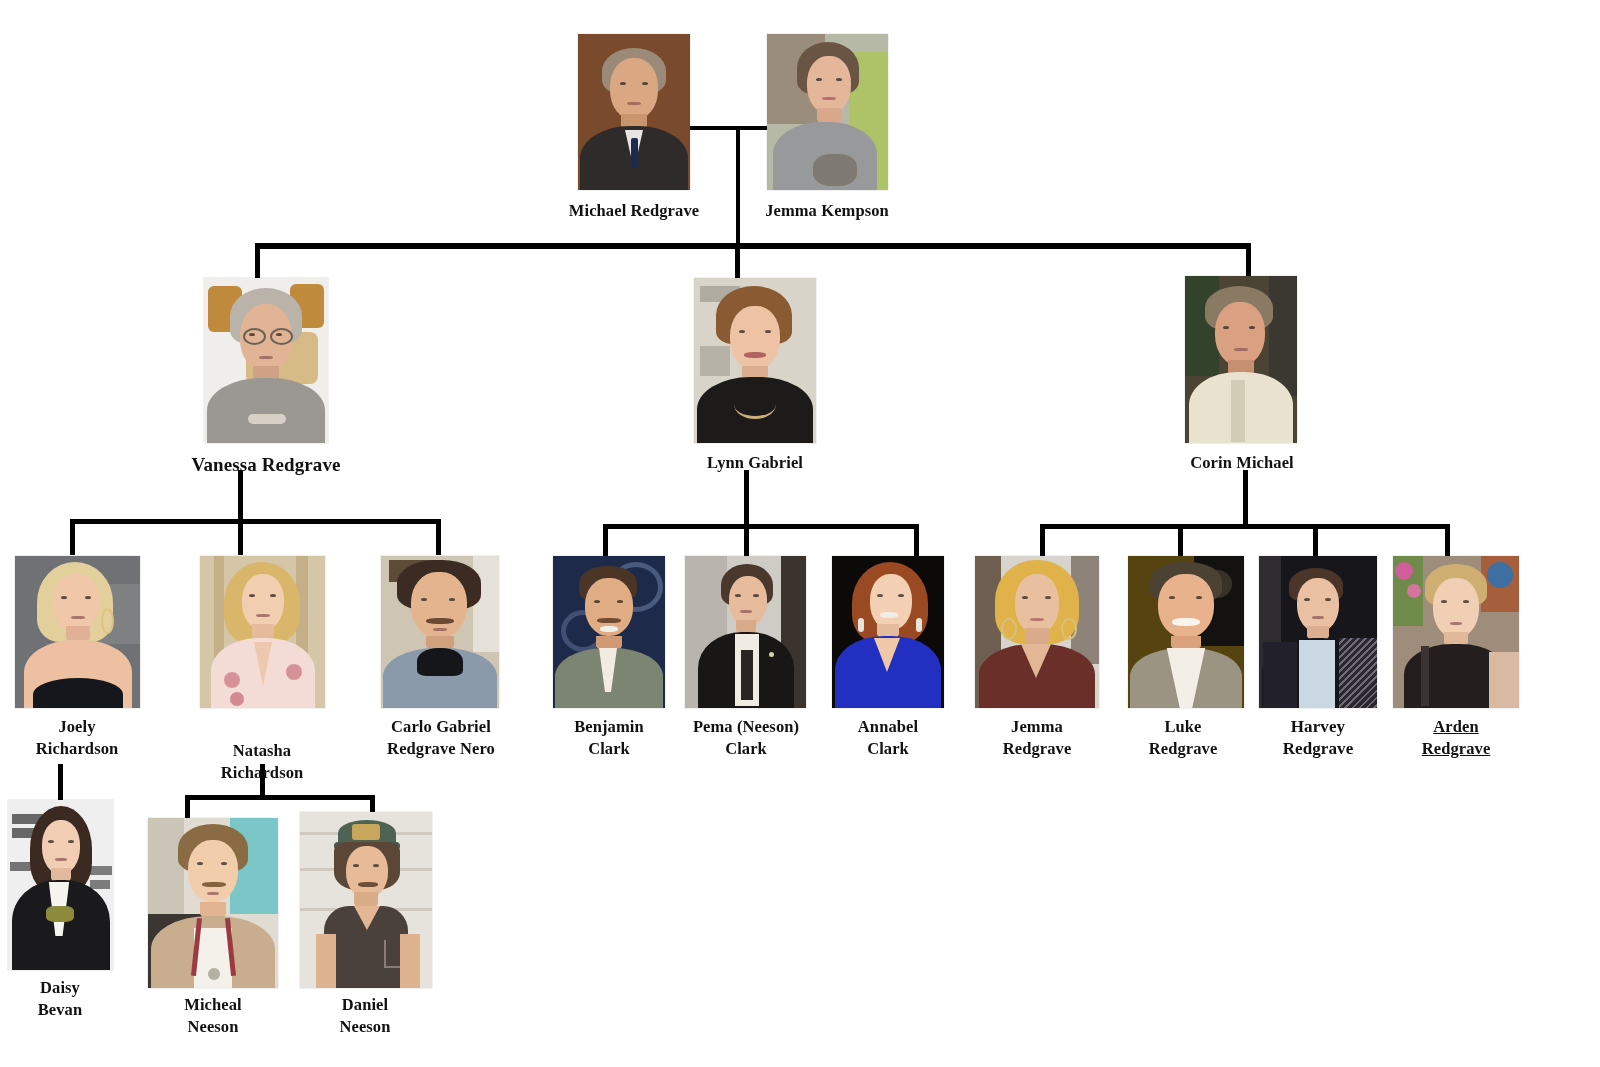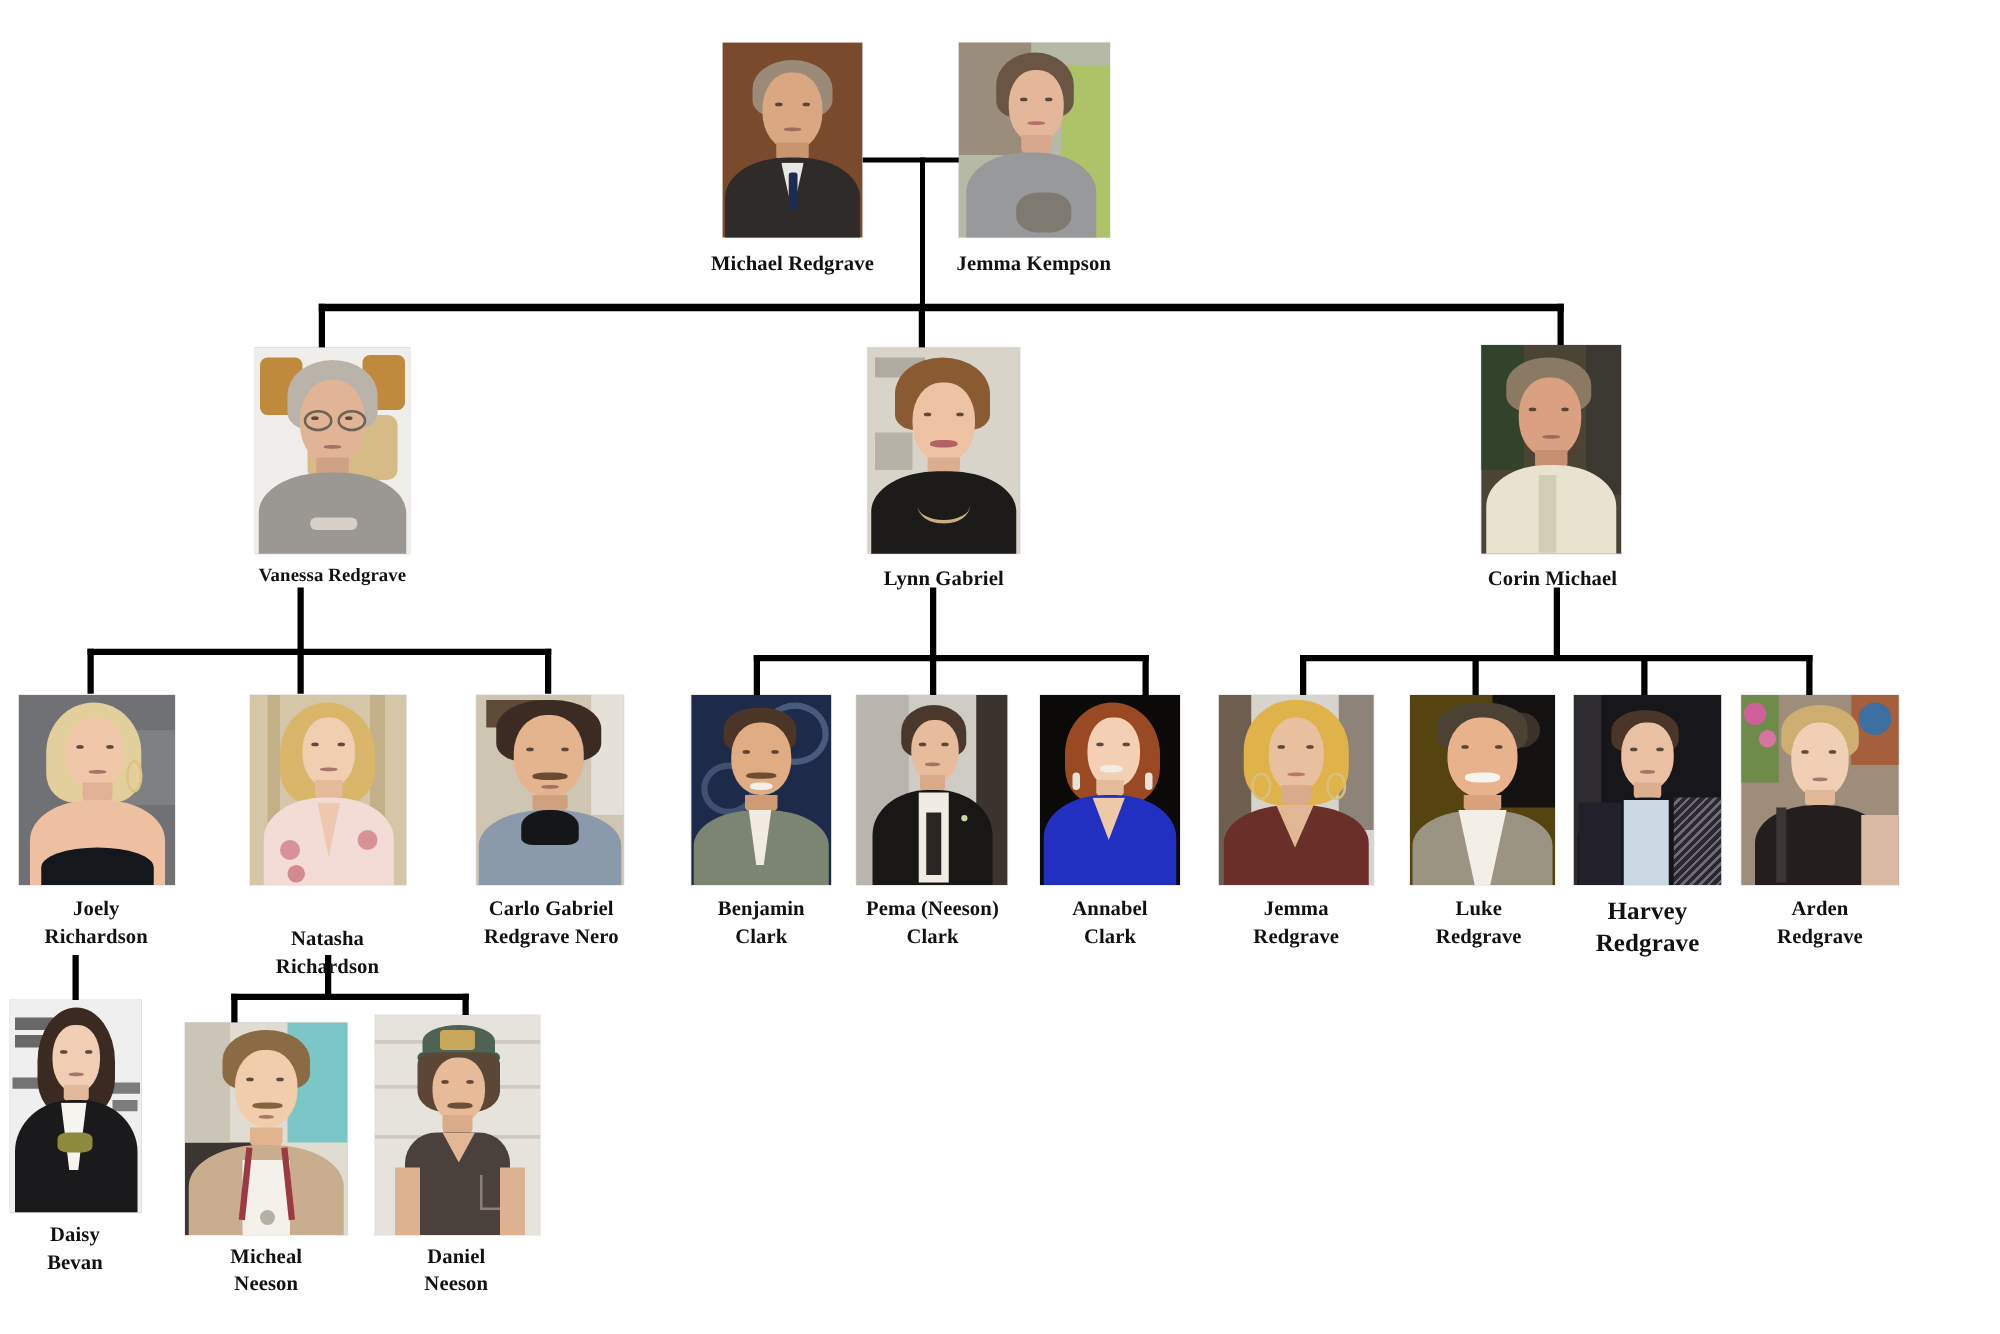--- a/index.html
+++ b/index.html
@@ -125,21 +125,21 @@
       <div class="skin" style="left:36px;top:26px;width:52px;height:68px;background:#e0b494;"></div>
       <div style="position:absolute;left:39px;top:50px;width:19px;height:13px;border:2px solid #6d6256;border-radius:50%;"></div>
       <div style="position:absolute;left:66px;top:50px;width:19px;height:13px;border:2px solid #6d6256;border-radius:50%;"></div>
       <div class="eye" style="left:45px;top:55px;"></div>
       <div class="eye" style="left:72px;top:55px;"></div>
       <div class="mouth" style="top:78px;"></div>
       <div class="neck" style="top:88px;width:26px;height:16px;background:#cfa285;"></div>
       <div class="body" style="top:100px;width:118px;height:70px;background:#9b9792;"></div>
       <div style="position:absolute;left:44px;top:136px;width:38px;height:10px;background:#d6d0c6;border-radius:6px;"></div>
     </div>
-    <div class="label" style="left:-32px;top:174px;width:188px;font-size:15px;">Vanessa Redgrave</div>
+    <div class="label" style="left:-32px;top:174px;width:188px;font-size:19px;">Vanessa Redgrave</div>
   </div>
 
   <div class="node" style="left:694px;top:278px;">
     <div class="photo" style="left:0;top:0;width:122px;height:165px;">
       <div class="bg" style="background:#d9d4c9;"></div>
       <div style="position:absolute;left:6px;top:8px;width:40px;height:16px;background:#8e897f;opacity:.55;"></div>
       <div style="position:absolute;left:6px;top:68px;width:30px;height:30px;background:#8e897f;opacity:.45;"></div>
       <div class="hair" style="left:22px;top:8px;width:76px;height:58px;background:#8a5a33;border-radius:56% 56% 24% 24%;"></div>
       <div class="skin" style="left:36px;top:28px;width:50px;height:64px;background:#eec3a4;"></div>
       <div class="eye" style="left:45px;top:52px;"></div>
@@ -330,21 +330,21 @@
       <div class="skin" style="left:38px;top:22px;width:42px;height:54px;background:#e9c0a2;"></div>
       <div class="eye" style="left:45px;top:42px;"></div>
       <div class="eye" style="left:66px;top:42px;"></div>
       <div class="mouth" style="top:60px;width:12px;"></div>
       <div class="neck" style="top:70px;width:22px;height:14px;background:#dbae90;"></div>
       <div class="body" style="top:82px;width:112px;height:72px;background:#16151a;"></div>
       <div style="position:absolute;left:40px;top:84px;width:36px;height:70px;background:#c9d8e2;"></div>
       <div style="position:absolute;left:80px;top:82px;width:38px;height:72px;background:repeating-linear-gradient(135deg,#2a2730 0 3px,#6e6a78 3px 5px);"></div>
       <div style="position:absolute;left:4px;top:86px;width:34px;height:68px;background:#22202a;"></div>
     </div>
-    <div class="label" style="left:-36px;top:160px;width:190px;font-size:20px;">Harvey
+    <div class="label" style="left:-36px;top:160px;width:190px;font-size:17px;">Harvey
 Redgrave</div>
   </div>
 
   <div class="node" style="left:1393px;top:556px;">
     <div class="photo" style="left:0;top:0;width:126px;height:152px;">
       <div class="bg" style="background:#9d8d7a;"></div>
       <div style="position:absolute;left:0;top:0;width:30px;height:70px;background:#6f8b4a;"></div>
       <div style="position:absolute;left:2px;top:6px;width:18px;height:18px;background:#cf5f98;border-radius:50%;"></div>
       <div style="position:absolute;left:14px;top:28px;width:14px;height:14px;background:#d6739f;border-radius:50%;"></div>
       <div style="position:absolute;left:88px;top:0;width:38px;height:56px;background:#a55f3c;"></div>
@@ -352,21 +352,21 @@
       <div class="hair" style="left:32px;top:8px;width:62px;height:42px;background:#cfae72;border-radius:50% 50% 26% 26%;"></div>
       <div class="skin" style="left:40px;top:22px;width:46px;height:60px;background:#f0cfb4;"></div>
       <div class="eye" style="left:48px;top:44px;"></div>
       <div class="eye" style="left:70px;top:44px;"></div>
       <div class="mouth" style="top:66px;width:12px;"></div>
       <div class="neck" style="top:76px;width:24px;height:14px;background:#e0b897;"></div>
       <div class="body" style="top:88px;width:104px;height:66px;background:#241f1e;"></div>
       <div style="position:absolute;left:28px;top:90px;width:8px;height:60px;background:#3b3432;"></div>
       <div style="position:absolute;left:96px;top:96px;width:30px;height:58px;background:#d9b9a2;"></div>
     </div>
-    <div class="label" style="left:-30px;top:160px;width:186px;font-size:16.5px;">Arden
+    <div class="label" style="left:-30px;top:160px;width:186px;font-size:16.5px;text-decoration:underline;">Arden
 Redgrave</div>
   </div>
 
   <div class="node" style="left:8px;top:800px;">
     <div class="photo" style="left:0;top:0;width:105px;height:170px;">
       <div class="bg" style="background:#efefef;"></div>
       <div style="position:absolute;left:4px;top:14px;width:40px;height:10px;background:#2f2f2f;opacity:.7;"></div>
       <div style="position:absolute;left:4px;top:28px;width:34px;height:10px;background:#2f2f2f;opacity:.7;"></div>
       <div style="position:absolute;left:2px;top:62px;width:44px;height:9px;background:#2f2f2f;opacity:.65;"></div>
       <div style="position:absolute;left:82px;top:66px;width:22px;height:9px;background:#2f2f2f;opacity:.6;"></div>

